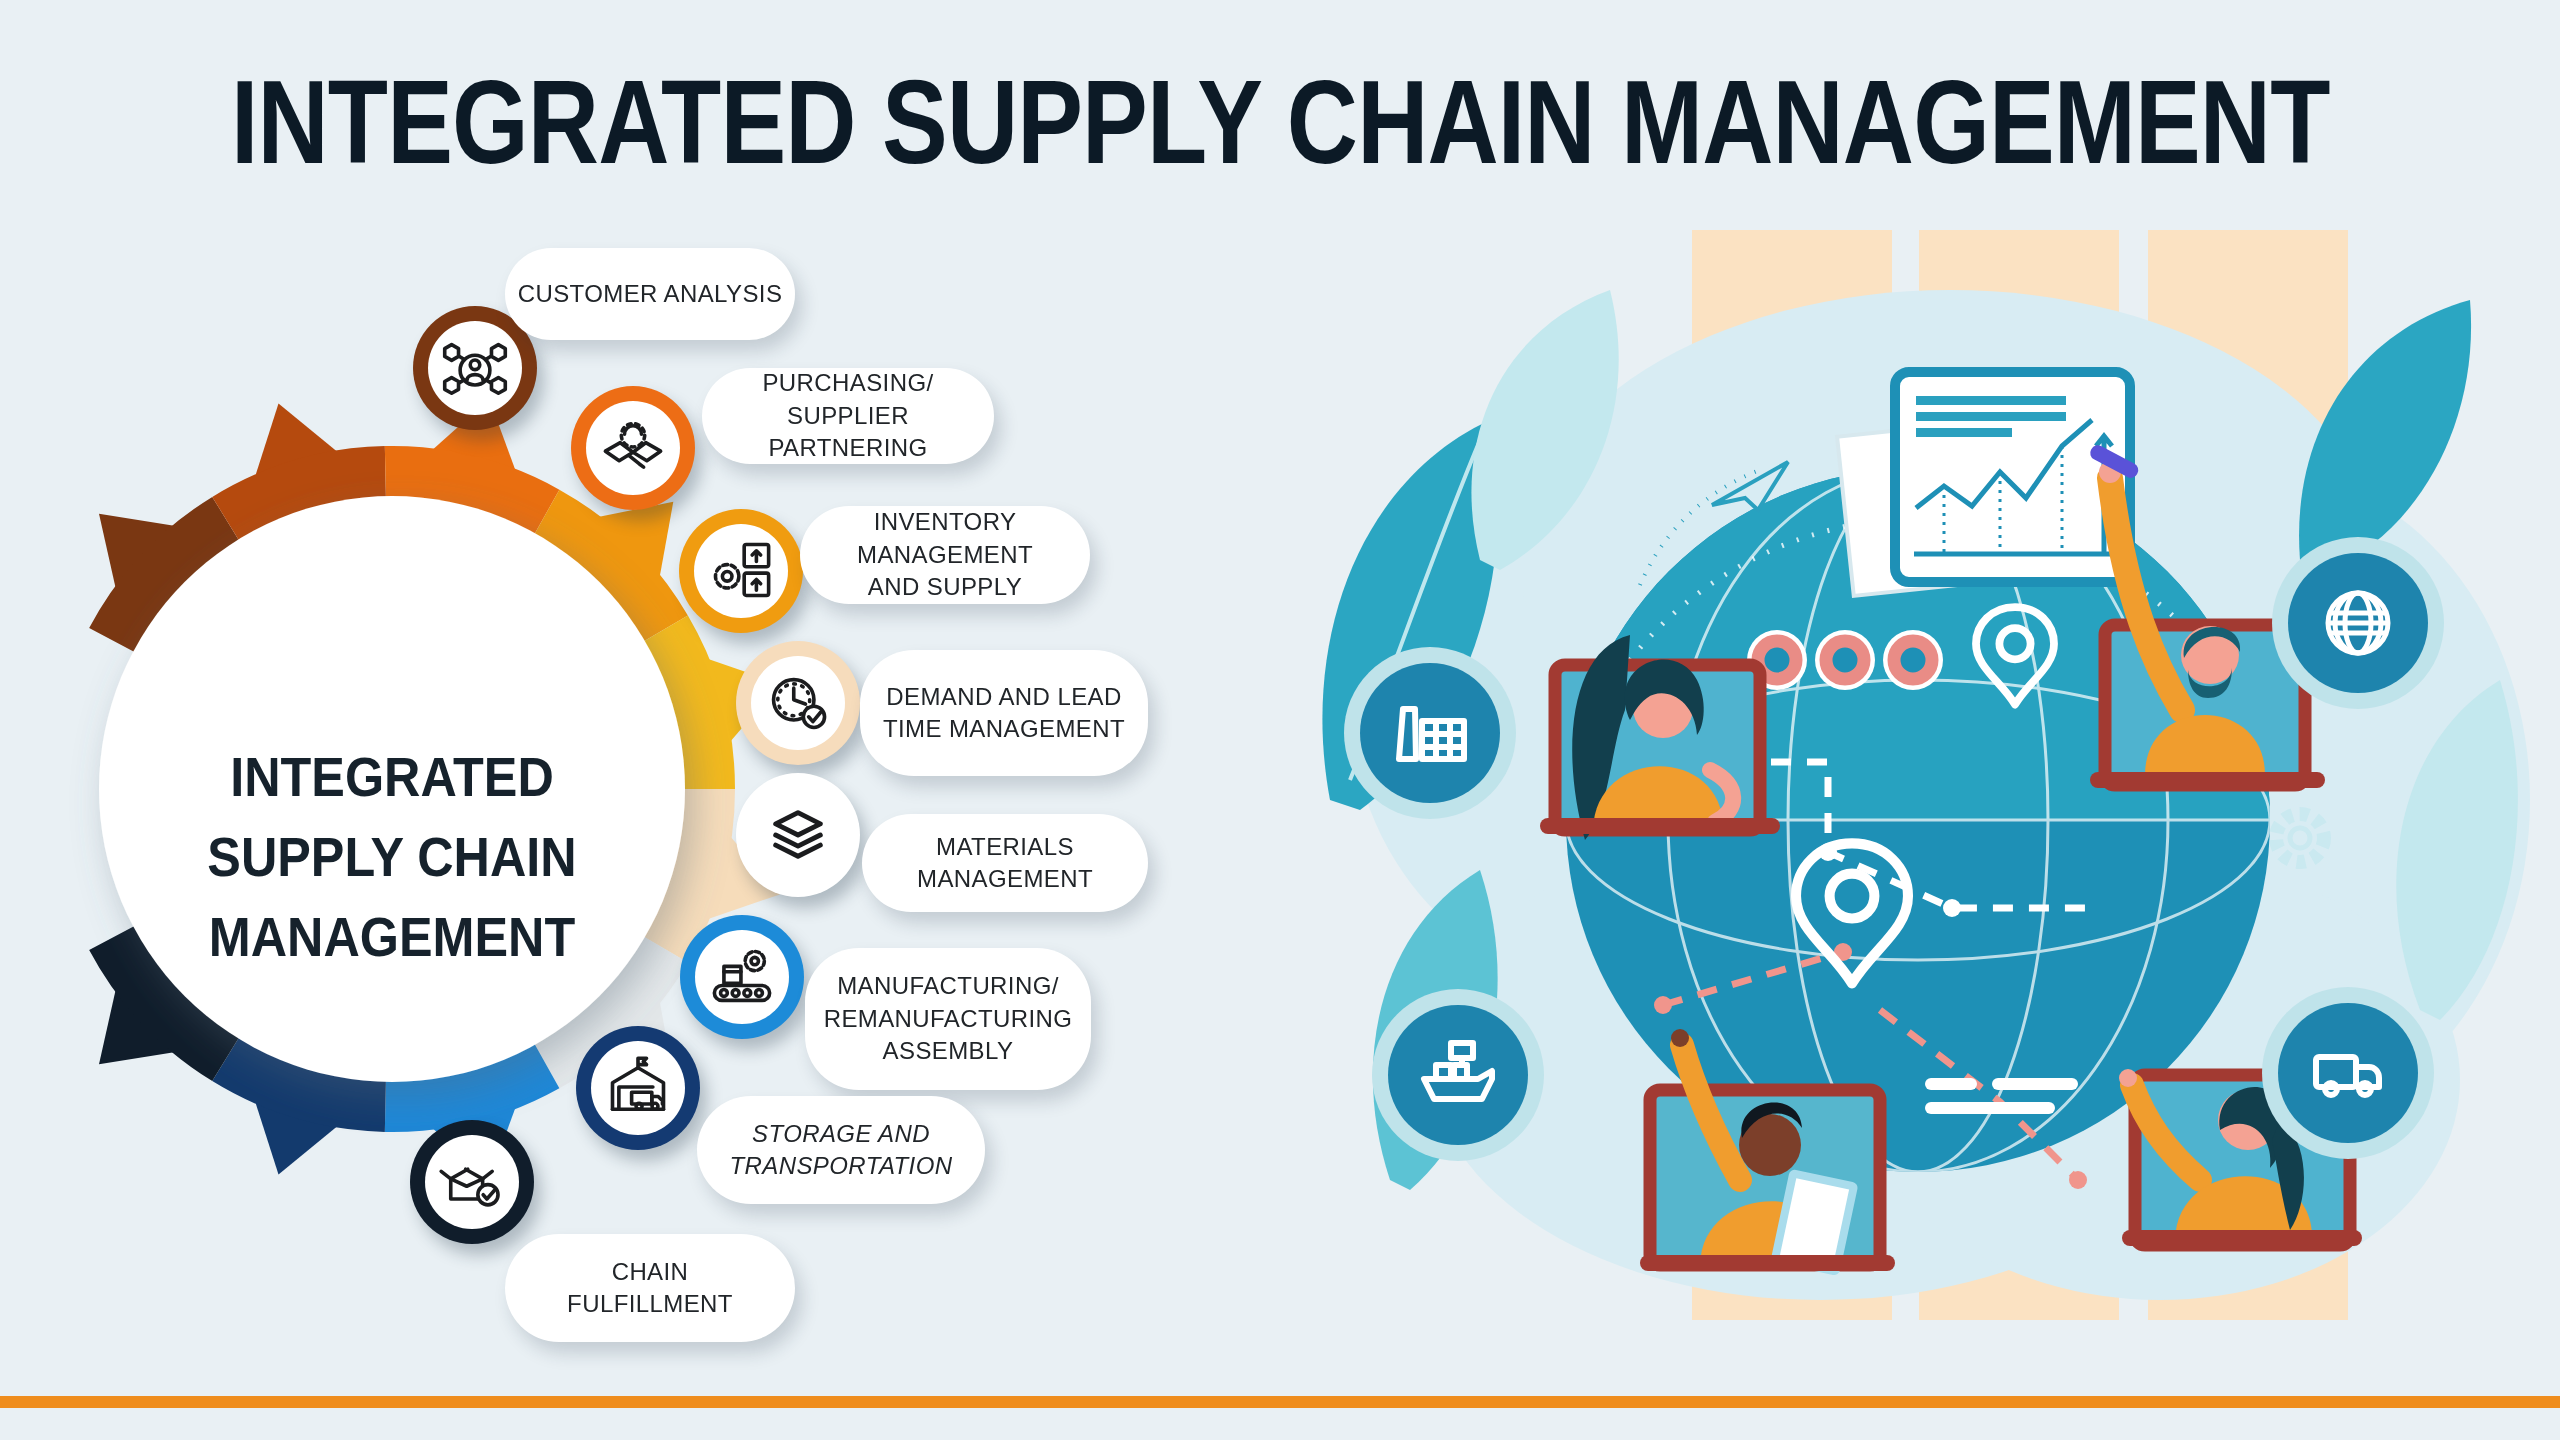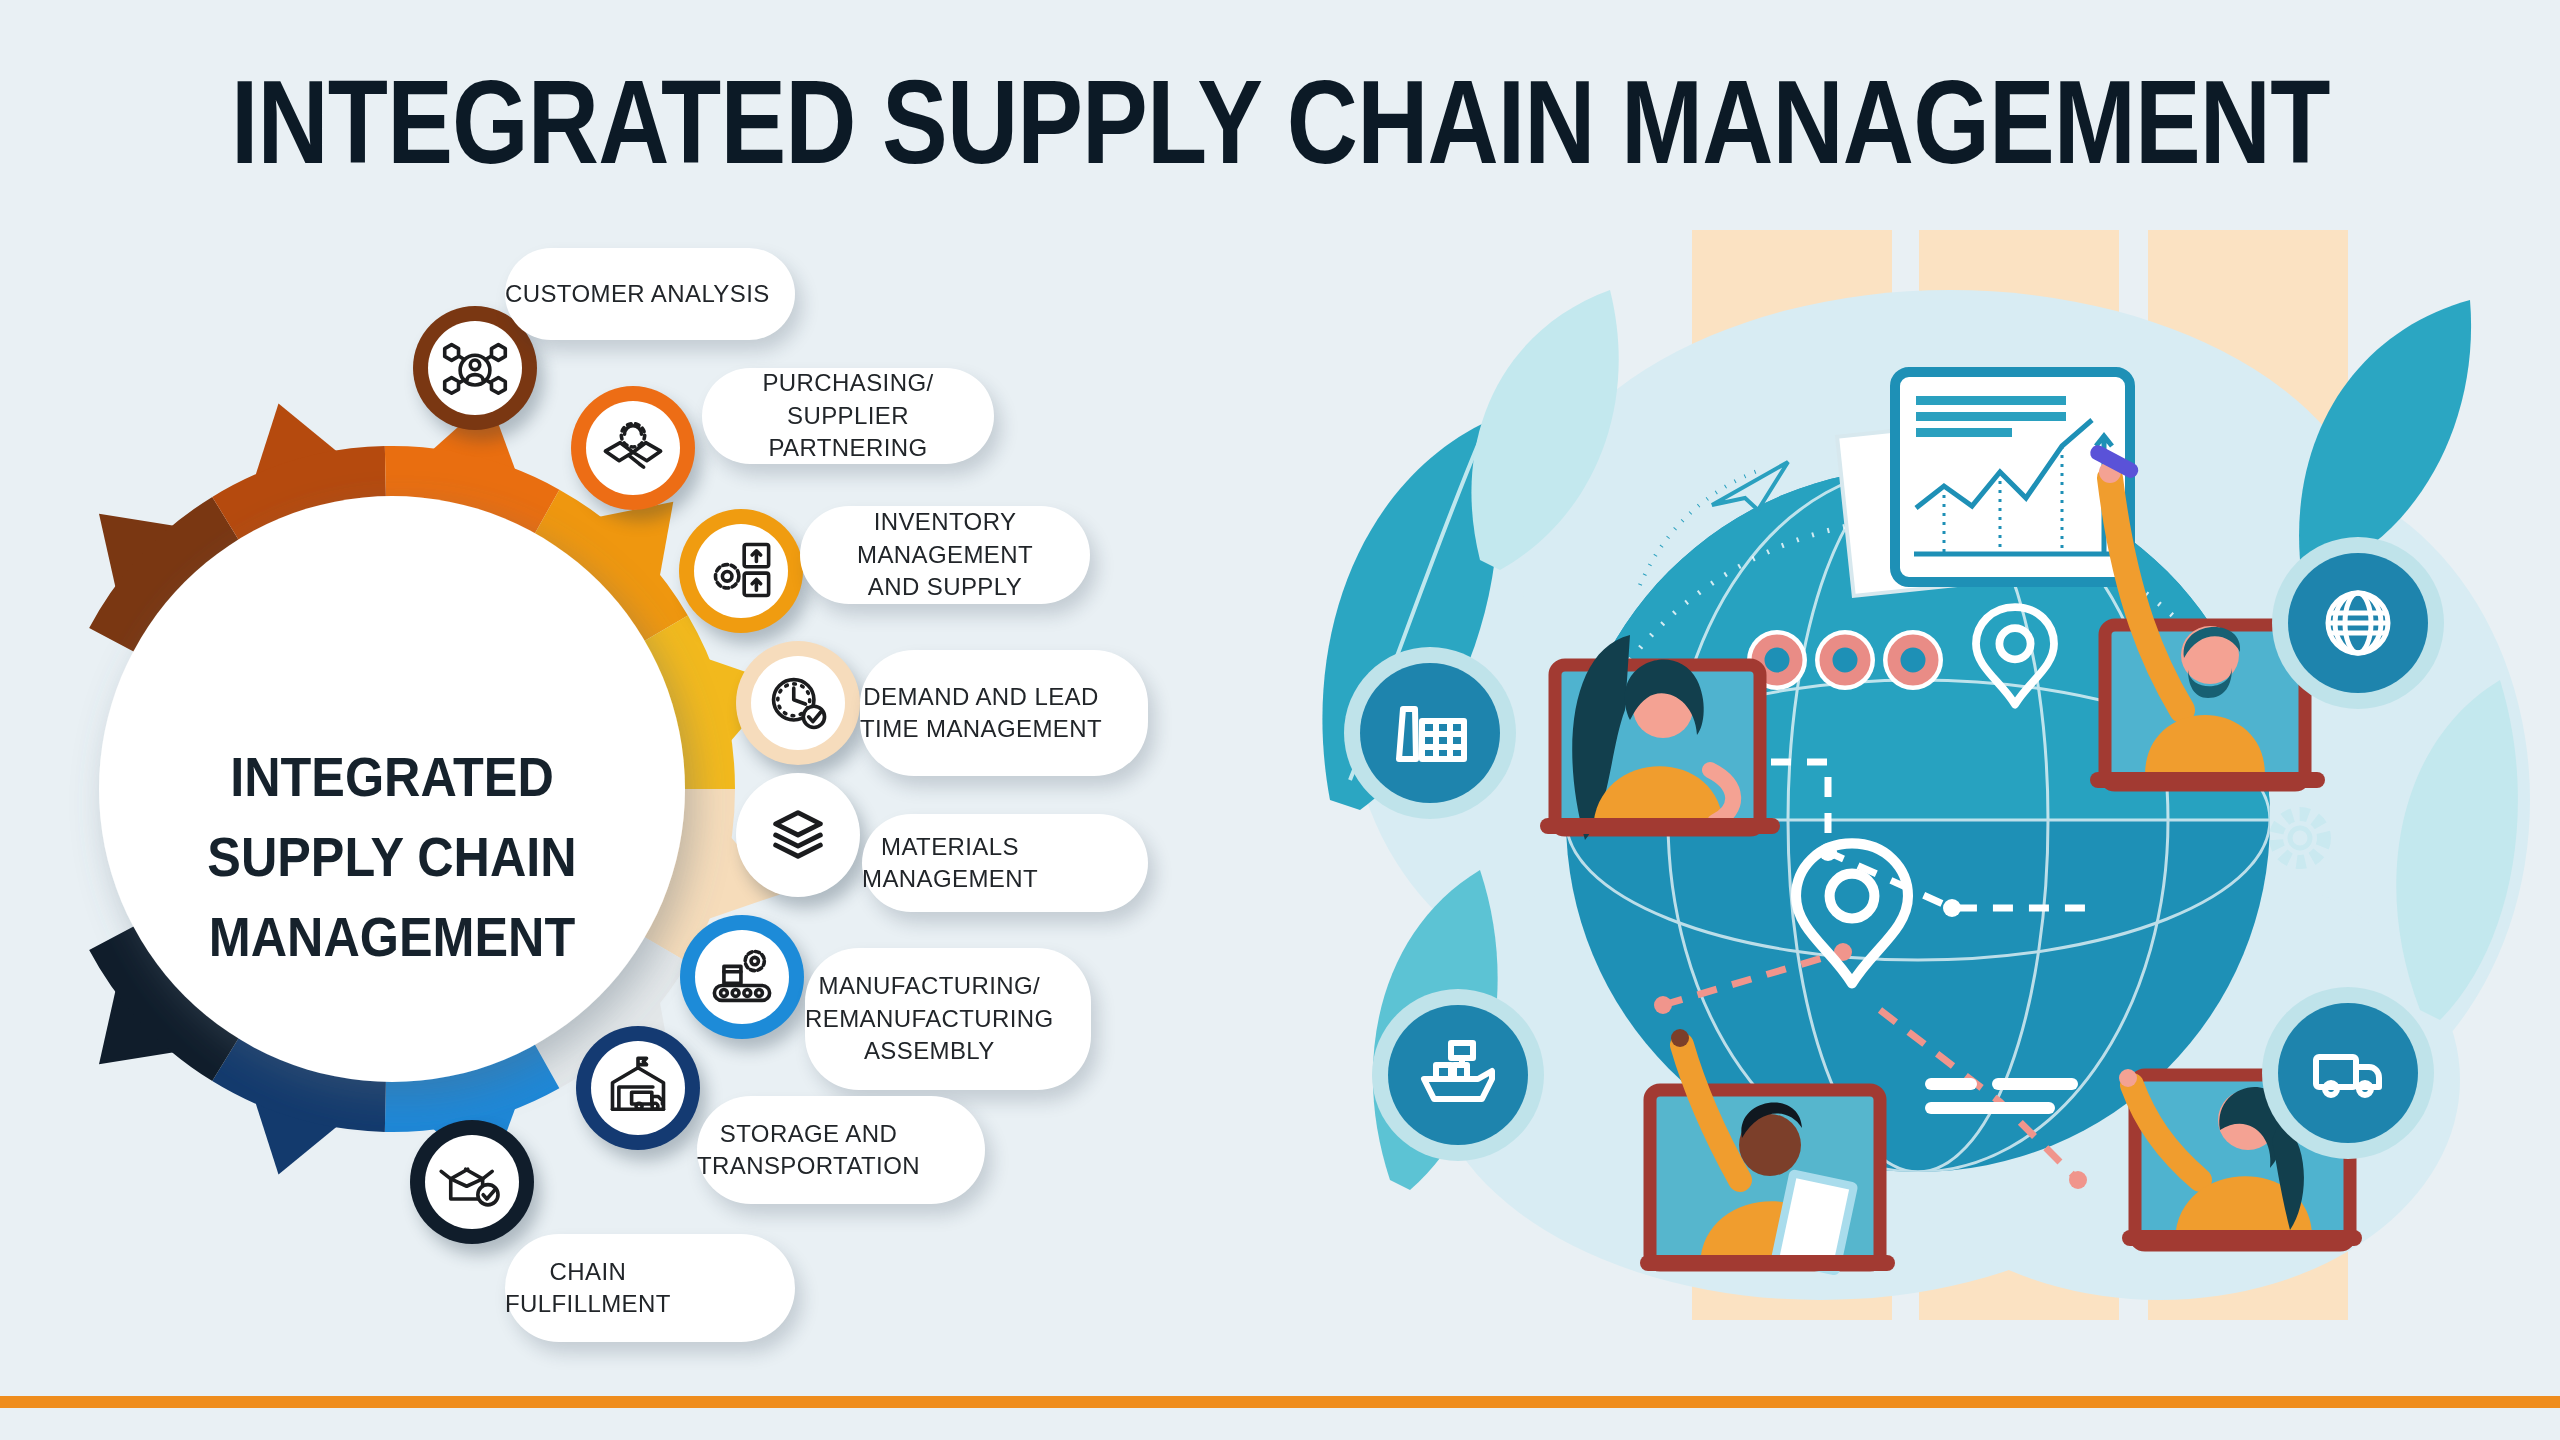--- a/index.html
+++ b/index.html
@@ -15,21 +15,21 @@
   .title span{display:inline-block;transform:scale(0.88,1.06);letter-spacing:-1px;}
   #ring-svg{position:absolute;left:0;top:0;width:2560px;height:1440px;pointer-events:none;}
   .center-label{
     position:absolute;left:172px;top:742px;width:440px;text-align:center;
     font-size:53px;font-weight:bold;color:#16222c;line-height:1.45;
     white-space:pre-line;transform:scale(0.95,1.04);
   }
   .pill{
     position:absolute;background:#ffffff;border-radius:54px;
     box-shadow:7px 11px 18px rgba(25,45,65,.18);
-    display:flex;align-items:center;text-align:center;
+    display:flex;align-items:center;justify-content:center;text-align:center;
     font-size:24px;letter-spacing:.4px;color:#212529;line-height:1.35;
     white-space:pre-line;
   }
   .step-icon{
     position:absolute;width:124px;height:124px;border-radius:50%;
     box-shadow:7px 11px 16px rgba(25,45,65,.28);
   }
   .step-icon .inner{
     position:absolute;inset:15px;background:#fff;border-radius:50%;
     display:flex;align-items:center;justify-content:center;
@@ -171,21 +171,21 @@
           <path d="M-18,20 V-1 H14"></path>
           <path d="M0,-19 V-28 h8 l-3,3 3,3 h-8"></path>
           <rect x="-6" y="4" width="19" height="11"></rect>
           <path d="M13,15 V8 h6 l4,4 v3"></path>
           <circle cx="1" cy="17.2" r="2.8"></circle>
           <circle cx="16" cy="17.2" r="2.8"></circle>
           <path d="M-24,20 H24"></path>
         </svg>
       </div>
     </div>
-    <div class="pill" style="left: 697px; top: 1096px; width: 288px; height: 108px;"><span>STORAGE AND
+    <div class="pill" style="left: 697px; top: 1096px; width: 288px; height: 108px; font-style: italic;"><span>STORAGE AND
 TRANSPORTATION</span></div>
     <div class="step-icon" style="left: 410px; top: 1120px; background: rgb(16, 29, 43);">
       <div class="inner">
         <svg class="licon" viewBox="-32 -32 64 64">
           <path d="M-20,-3 V16 H10 V-3"></path>
           <path d="M-20,-3 L-29,-10 M-20,-3 L-4,-12 M10,-3 L19,-10 M10,-3 L-6,-12"></path>
           <path d="M-20,-3 L-5,4 L10,-3"></path>
           <circle cx="15" cy="12" r="9.5" fill="#ffffff"></circle>
           <path d="M10.5,12 l3.5,4 l7,-8"></path>
         </svg>

